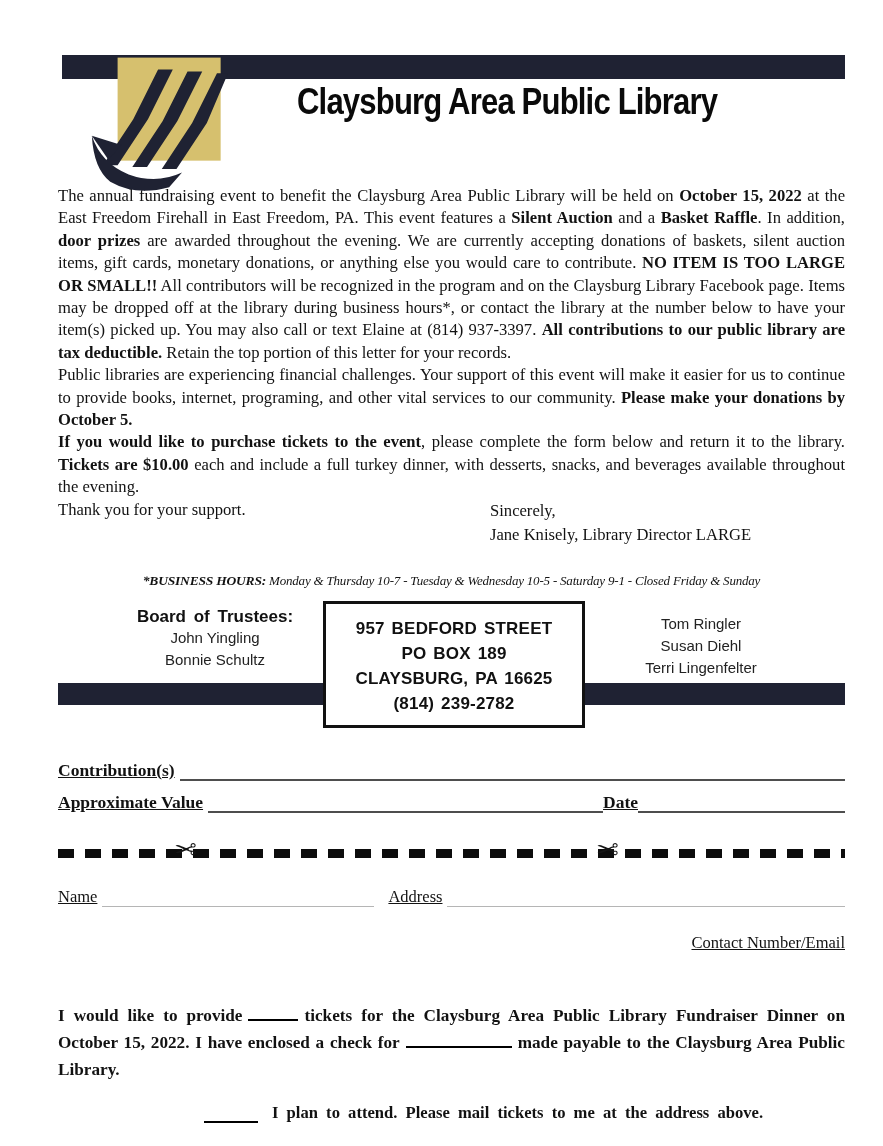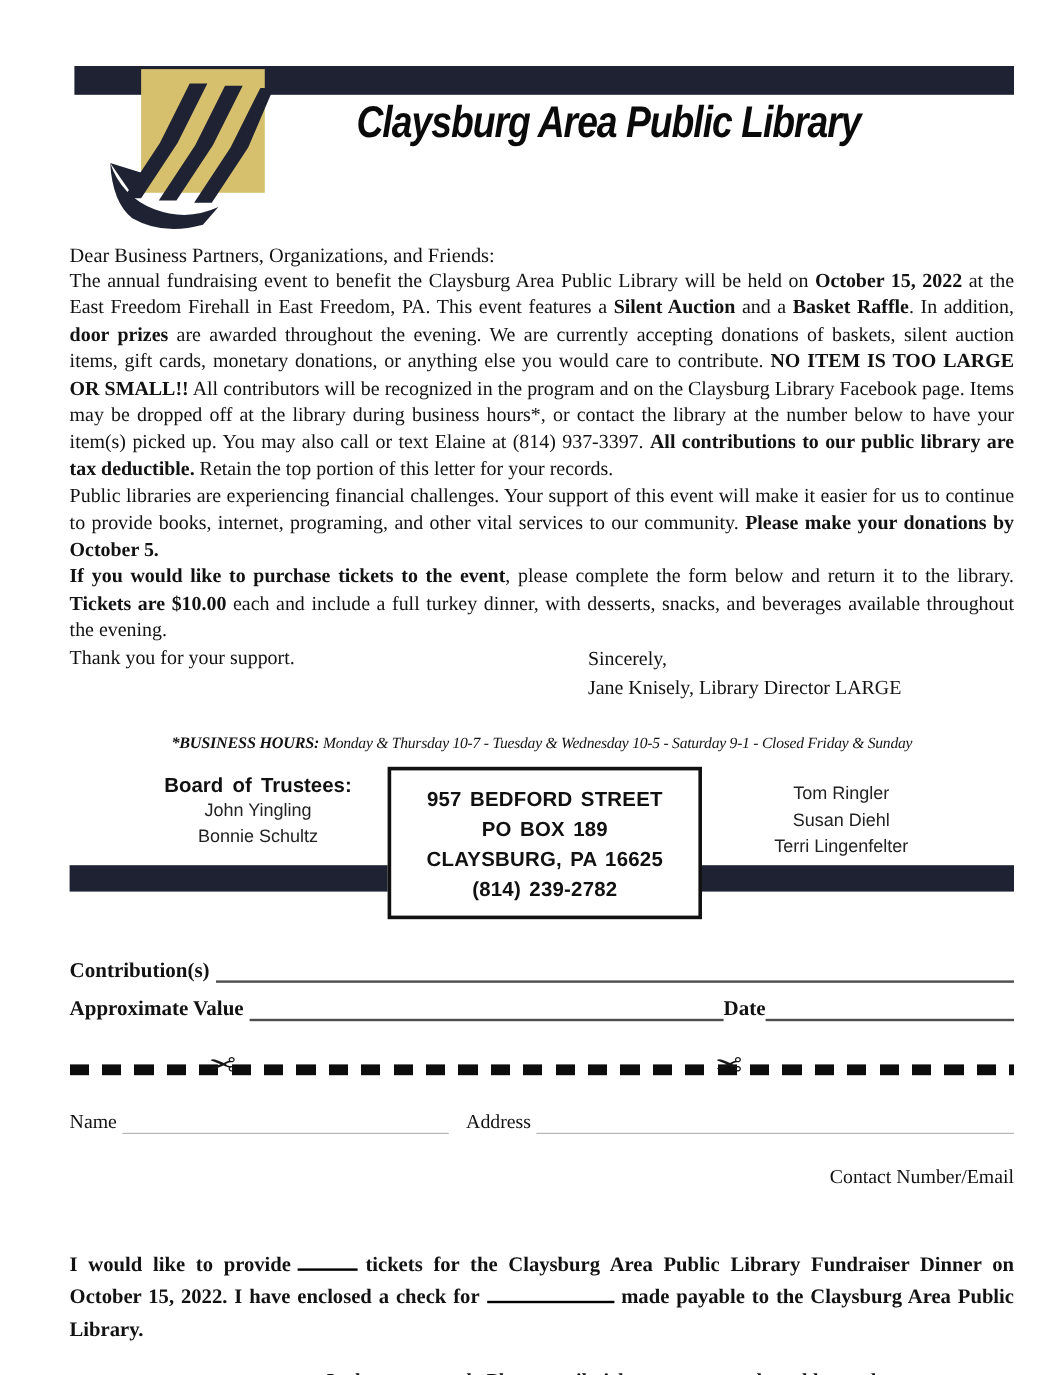--- a/index.html
+++ b/index.html
@@ -1,20 +1,20 @@
 <!DOCTYPE html>
 <html><head>
 <meta charset="utf-8">
 <style>
   html,body{margin:0;padding:0;background:#ffffff;}
   body{width:883px;height:1146px;overflow:hidden;font-family:"Liberation Serif",serif;color:#121212;}
   .page{position:relative;width:883px;height:1146px;padding:0 38px 0 58px;box-sizing:border-box;}
 
   
-  .header{position:relative;height:132px;margin-top:53px;font-style:italic;}
+  .header{position:relative;height:132px;margin-top:53px;}
   .header-bar{position:absolute;left:4px;right:0;top:2px;height:24px;background:#1f2233;}
   .logo{position:absolute;left:26px;top:0;width:150px;height:138px;}
   .page-title{position:absolute;left:0;right:0;top:28px;padding-left:112px;text-align:center;
     font-family:"Liberation Sans",sans-serif;font-weight:bold;font-size:37px;letter-spacing:-1px;color:#0a0a0a;}
   .page-title>span{display:inline-block;transform:scaleX(.84);transform-origin:center;}
 
   
   .salutation{margin-top:18px;font-size:17px;}
   p.body-par{margin:0;font-size:16.6px;line-height:22.4px;text-align:justify;}
   .par-gap1{margin-top:13px;}
@@ -34,21 +34,21 @@
   .col-left{left:42px;width:230px;}
   .col-right{left:528px;width:230px;top:16px;}
   .trustees-heading{font-weight:bold;font-size:17px;word-spacing:3px;color:#111;}
   .trustee-name{font-size:15px;line-height:22px;color:#222;}
   .col-left .trustee-name:first-of-type{margin-top:6px;}
   .address-box{position:absolute;left:265px;top:4px;width:248px;background:#fff;border:3px solid #111;
     text-align:center;padding:12px 4px 9px;z-index:2;}
   .address-line{font-weight:bold;font-size:17px;line-height:25px;letter-spacing:0.2px;word-spacing:2px;color:#111;}
 
   
-  .form-row{display:flex;align-items:flex-end;}
+  .form-row{display:flex;align-items:flex-end;text-decoration:underline;}
   .lbl-b{font-weight:bold;font-size:17.5px;white-space:nowrap;}
   .lbl-n{font-size:16.5px;white-space:nowrap;}
   .fill{border-bottom:2px solid #4e4e4e;height:20px;}
   .fill-light{border-bottom:1px solid #b5b5b5;height:20px;}
   .grow{flex:1 1 auto;}
   .row-contrib{margin-top:30px;}
   .row-approx{margin-top:10px;}
   .row-name{margin-top:28px;}
   .row-contact{margin-top:26px;flex-direction:column;}
   .fill-name{flex:0 0 272px;}
@@ -91,21 +91,20 @@
         <path d="M78,126 L111,76 L138,22 L150,22 L127,76 L94,126 Z" fill="#1f2233"></path>
         <path d="M2,90 Q12,120 42,132 Q72,143 100,130 L86,146 Q50,156 22,140 Q4,126 2,90 Z" fill="#1f2233"></path>
         <path d="M2,90 L34,100 L20,116 Z" fill="#1f2233"></path>
       </svg>
     </div>
     <div class="page-title">
       <span>Claysburg Area Public Library</span>
     </div>
   </div>
 
-  <div class="salutation">Dear Business Partners, Organizations, and Friends:</div>
 
   <p class="body-par par-gap1"><span>The annual fundraising event to benefit the Claysburg Area Public Library will be held on </span><b>October 15, 2022</b><span> at the East Freedom Firehall in East Freedom, PA.  This event features a </span><b>Silent Auction</b><span> and a </span><b>Basket Raffle</b><span>.  In addition, </span><b>door prizes</b><span> are awarded throughout the evening.  We are currently accepting donations of baskets, silent auction items, gift cards, monetary donations, or anything else you would care to contribute.  </span><b>NO ITEM IS TOO LARGE OR SMALL!!</b><span>  All contributors will be recognized in the program and on the Claysburg Library Facebook page.  Items may be dropped off at the library during business hours*, or contact the library at the number below to have your item(s) picked up.   You may also call or text Elaine at (814) 937-3397.  </span><b>All contributions to our public library are tax deductible.</b><span>  Retain the top portion of this letter for your records.</span></p>
 
   <p class="body-par par-gap2"><span>Public libraries are experiencing financial challenges.  Your support of this event will make it easier for us to continue to provide books, internet, programing, and other vital services to our community.  </span><b>Please make your donations by October 5.</b></p>
 
   <p class="body-par par-gap3"><b>If you would like to purchase tickets to the event</b><span>, please complete the form below and return it to the library.  </span><b>Tickets are $10.00</b><span> each and include a full turkey dinner, with desserts, snacks, and beverages available throughout the evening.</span></p>
 
   <div class="tail-row">
     <span class="tail-left">Thank you for your support.</span>
     <div class="signature">

